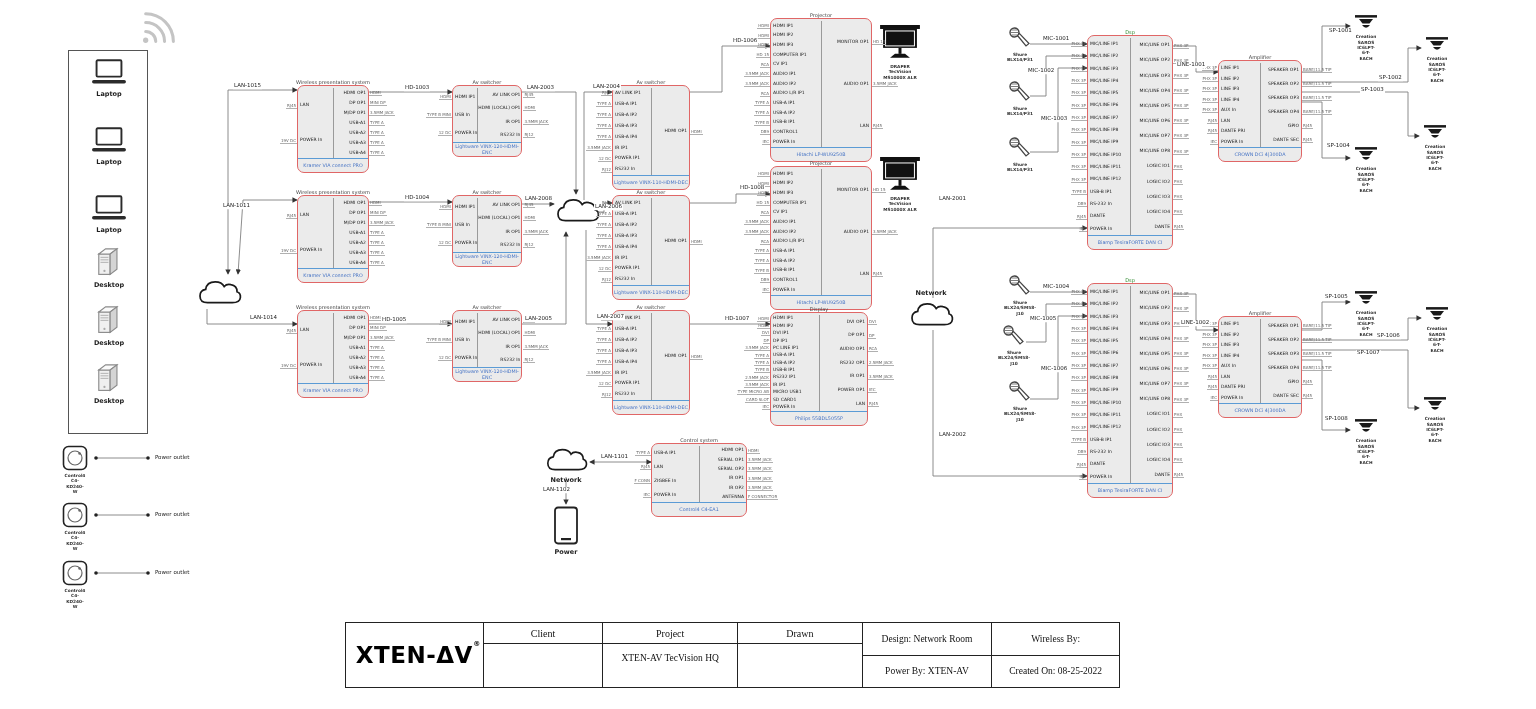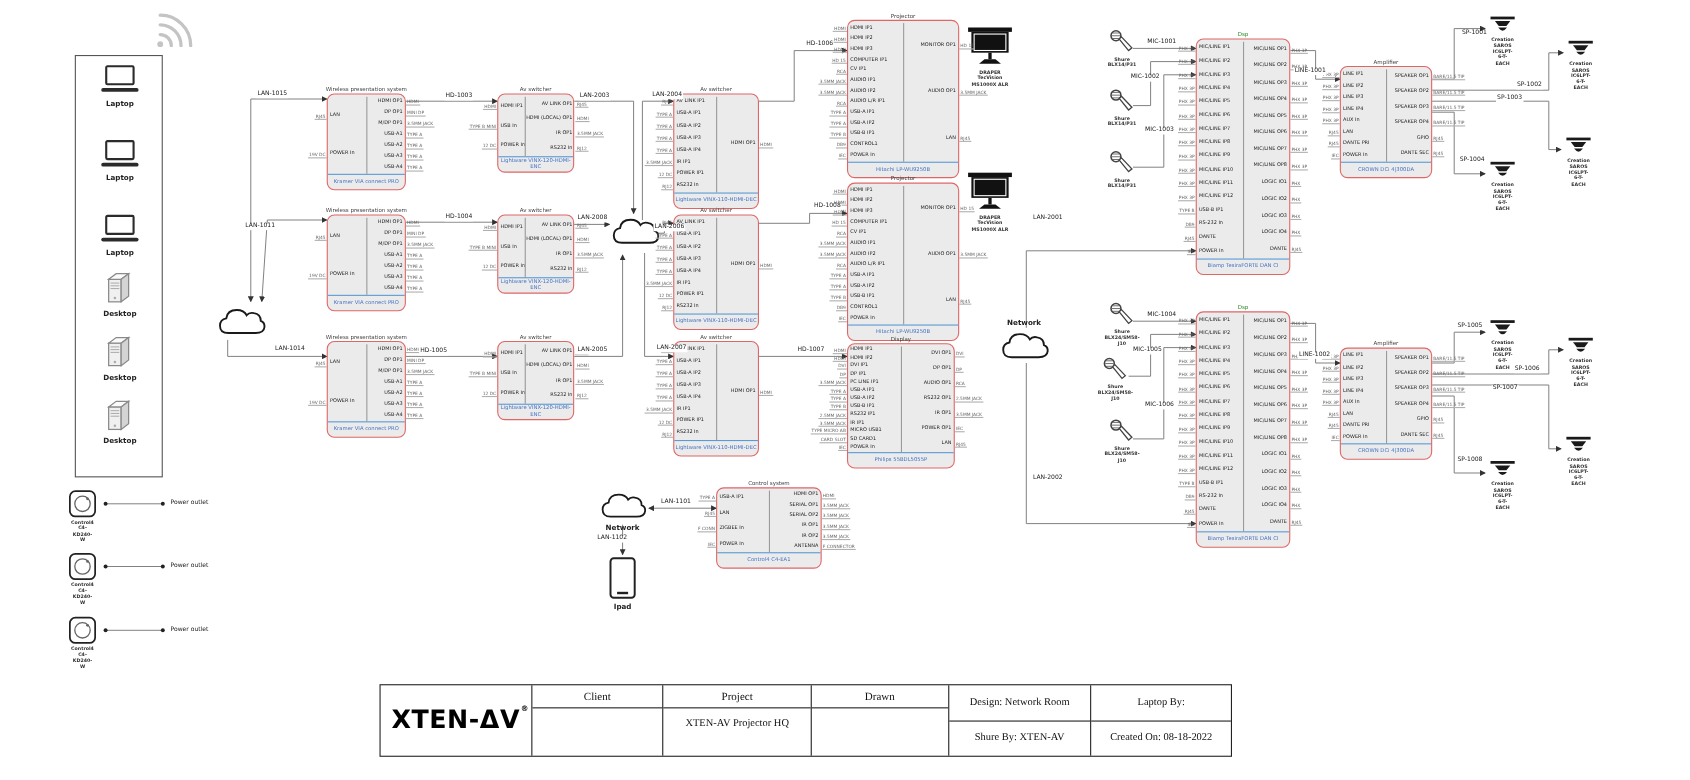--- a/index.html
+++ b/index.html
@@ -164,21 +164,21 @@
         </svg></div>
       <div class="biglab" style="left: 896px; top: 289px;">Network</div>
       <div class="icon" style="left: 544px; top: 446px;"><svg width="44" height="27.28" viewBox="0 0 48 30">
           <path d="M12 26 Q4 26 4 19 Q4 13 10 12 Q11 4 20 4 Q27 4 29.5 9 Q32 6 36.5 7 Q43 8 43 14.5 Q47 16 46.5 20.5 Q46 26 38 26 Z" fill="#fff" stroke="#1a1a1a" stroke-width="1.8"></path>
         </svg></div>
       <div class="biglab" style="left: 531px; top: 476.28px;">Network</div>
       <div class="icon" style="left: 553px; top: 506px;"><svg width="26" height="39" viewBox="0 0 26 39">
           <rect x="2" y="1.5" width="22" height="36" rx="3" fill="#fff" stroke="#222" stroke-width="1.8"></rect>
           <rect x="8" y="32" width="10" height="2.2" fill="#222"></rect>
         </svg></div>
-      <div class="biglab" style="left: 531px; top: 548px;">Ipad</div>
+      <div class="biglab" style="left: 531px; top: 548px;">Power</div>
       <div class="icon" style="left: 878px; top: 24px;"><svg width="44" height="37.839999999999996" viewBox="0 0 44 38">
           <rect x="2" y="1" width="40" height="4" fill="#111"></rect>
           <rect x="5" y="5" width="34" height="19" fill="#111"></rect>
           <rect x="7.5" y="7" width="29" height="15" fill="none" stroke="#fff" stroke-width="1"></rect>
           <rect x="20.5" y="24" width="3" height="6" fill="#111"></rect>
           <path d="M12 34 L32 34 L27 30 L17 30 Z" fill="#111"></path>
         </svg></div>
       <div class="cap" style="left: 877px; top: 63.84px;">
         <div>DRAPER</div>
         <div>TecVision</div>
@@ -1490,27 +1490,27 @@
 
   <div class="tblock">
     <div class="tcell logo-cell">
       <div class="logo-text"><span>XTEN-ΔV</span><span class="logo-reg">®</span></div>
     </div>
     <div class="tcell" style="width:120px">
       <div class="thead">Client</div>
     </div>
     <div class="tcell" style="width:135px">
       <div class="thead">Project</div>
-      <div class="tval">XTEN-AV Projector HQ</div>
+      <div class="tval">XTEN-AV TecVision HQ</div>
     </div>
     <div class="tcell" style="width:125px">
       <div class="thead">Drawn</div>
     </div>
     <div class="tcell two-row" style="width:130px">
       <div class="trow">Design: Network Room</div>
-      <div class="trow">Shure By: XTEN-AV</div>
+      <div class="trow">Power By: XTEN-AV</div>
     </div>
     <div class="tcell two-row" style="width:128px">
-      <div class="trow">Laptop By:</div>
-      <div class="trow">Created On: 08-18-2022</div>
+      <div class="trow">Wireless By:</div>
+      <div class="trow">Created On: 08-25-2022</div>
     </div>
   </div>
 </div>
 
 </body></html>

